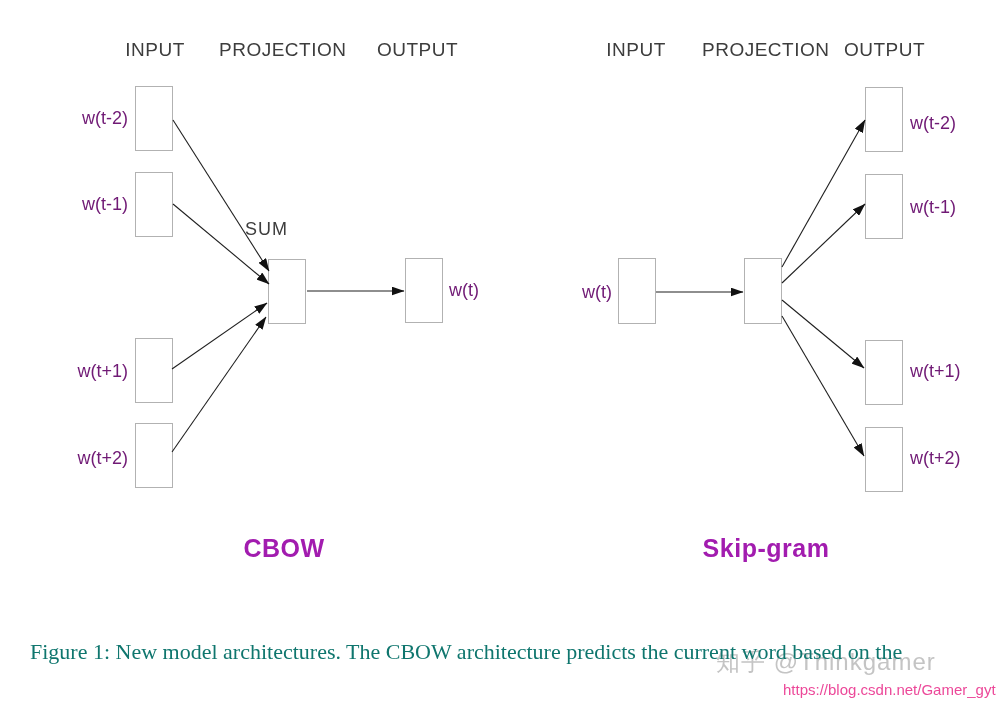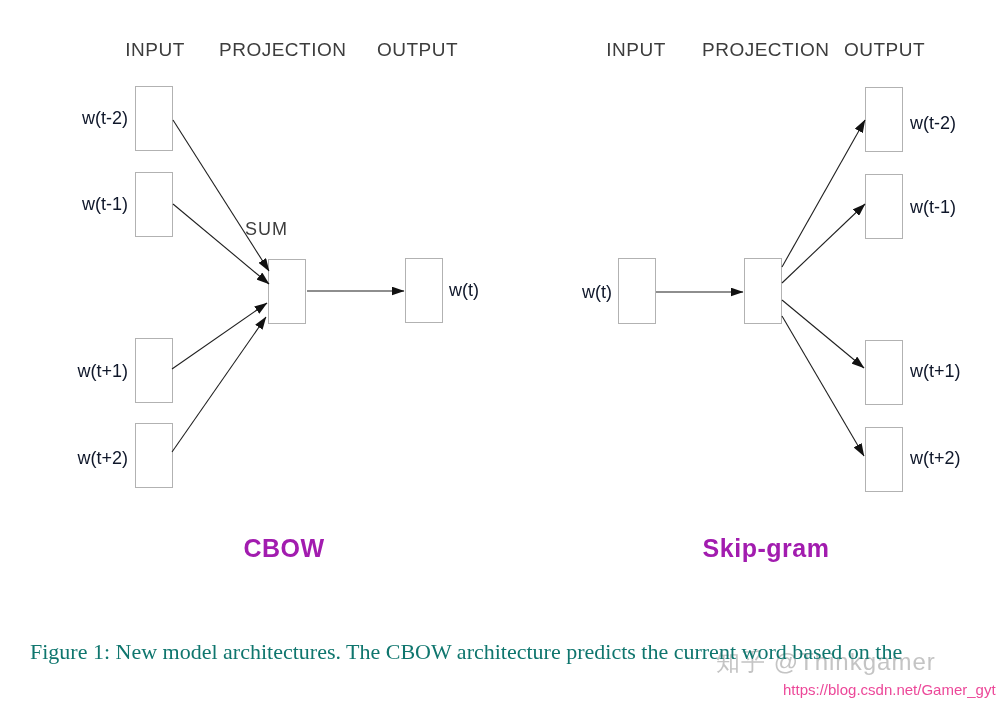--- a/index.html
+++ b/index.html
@@ -26,21 +26,21 @@
     width: 38px;
     height: 65px;
     border: 1px solid #b2b2b2;
     background: #ffffff;
     box-sizing: border-box;
     z-index: 2;
   }
   .wlabel {
     position: absolute;
     font-size: 18px;
-    color: #0f172a;
+    color: #701a75;
     line-height: 22px;
     white-space: nowrap;
     z-index: 2;
   }
   .right-align { text-align: right; }
   .sum {
     position: absolute;
     top: 219px;
     left: 237px;
     width: 80px;

